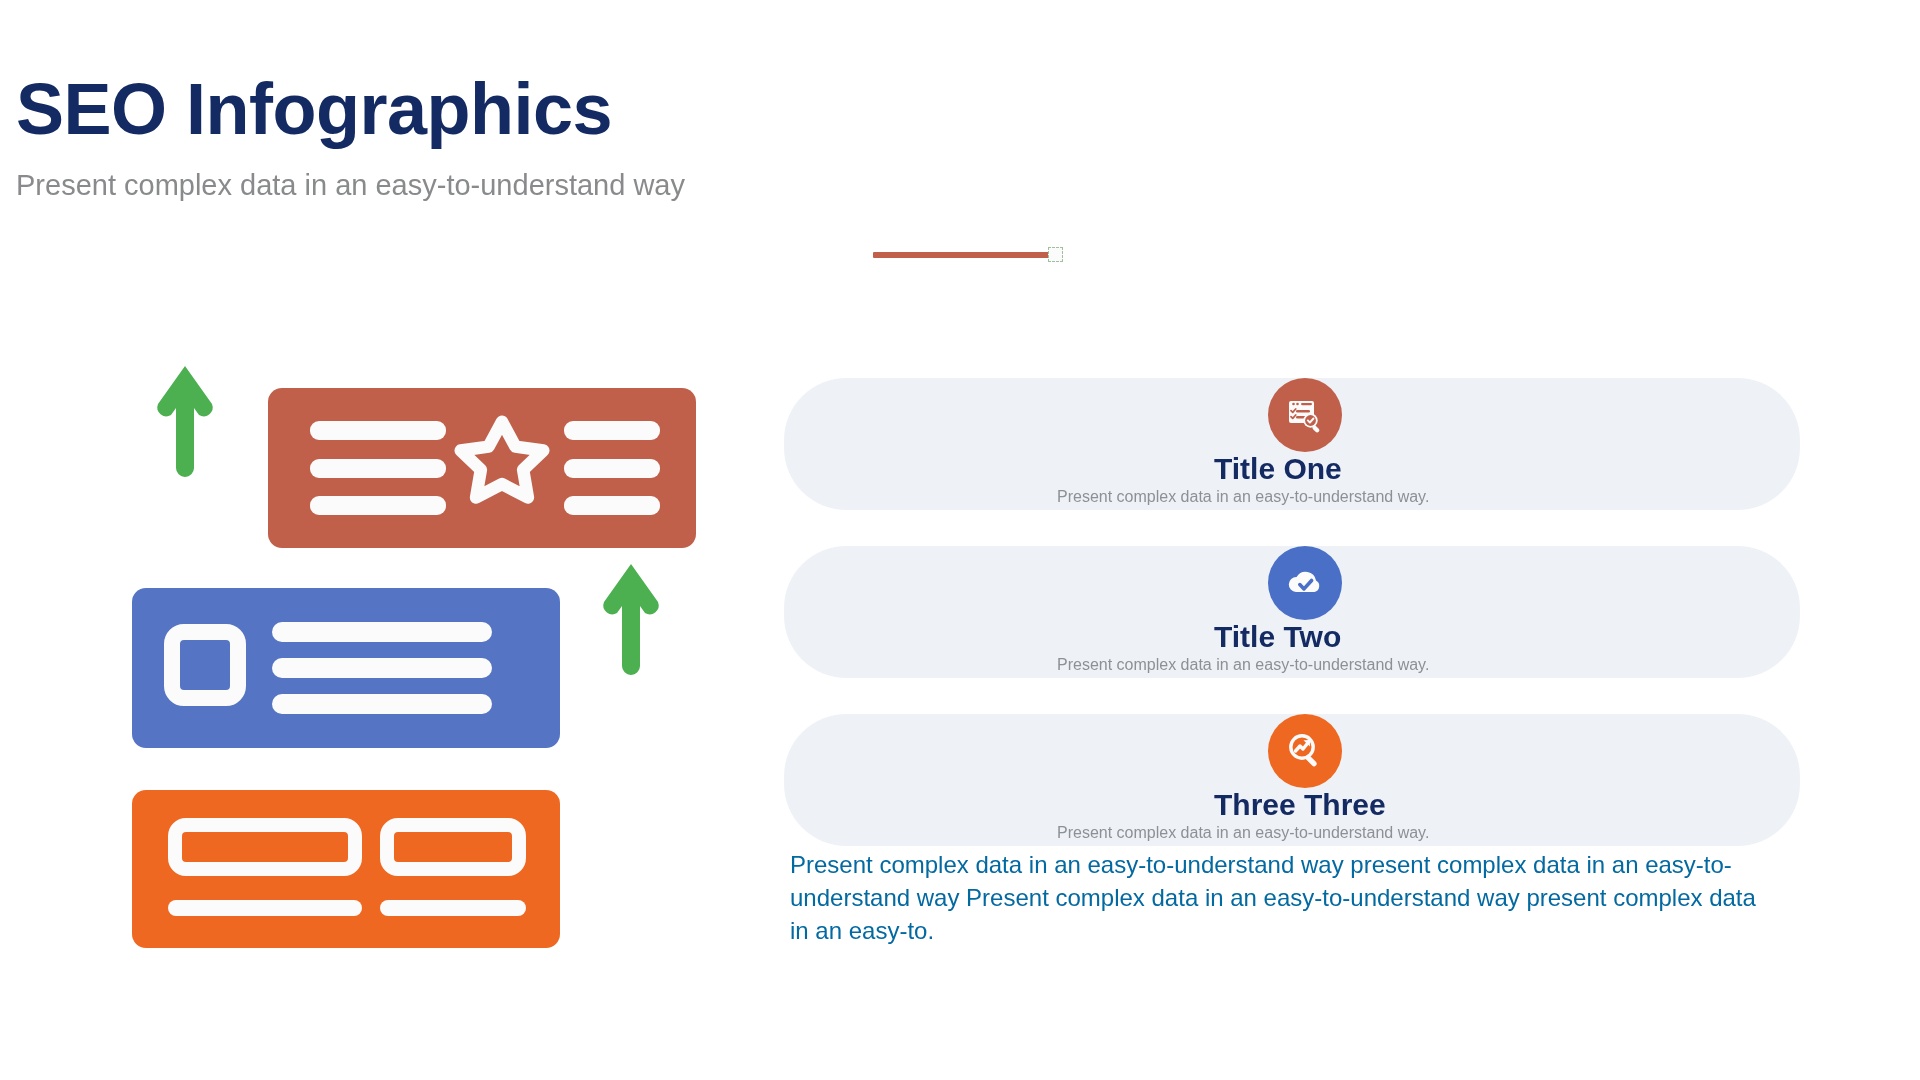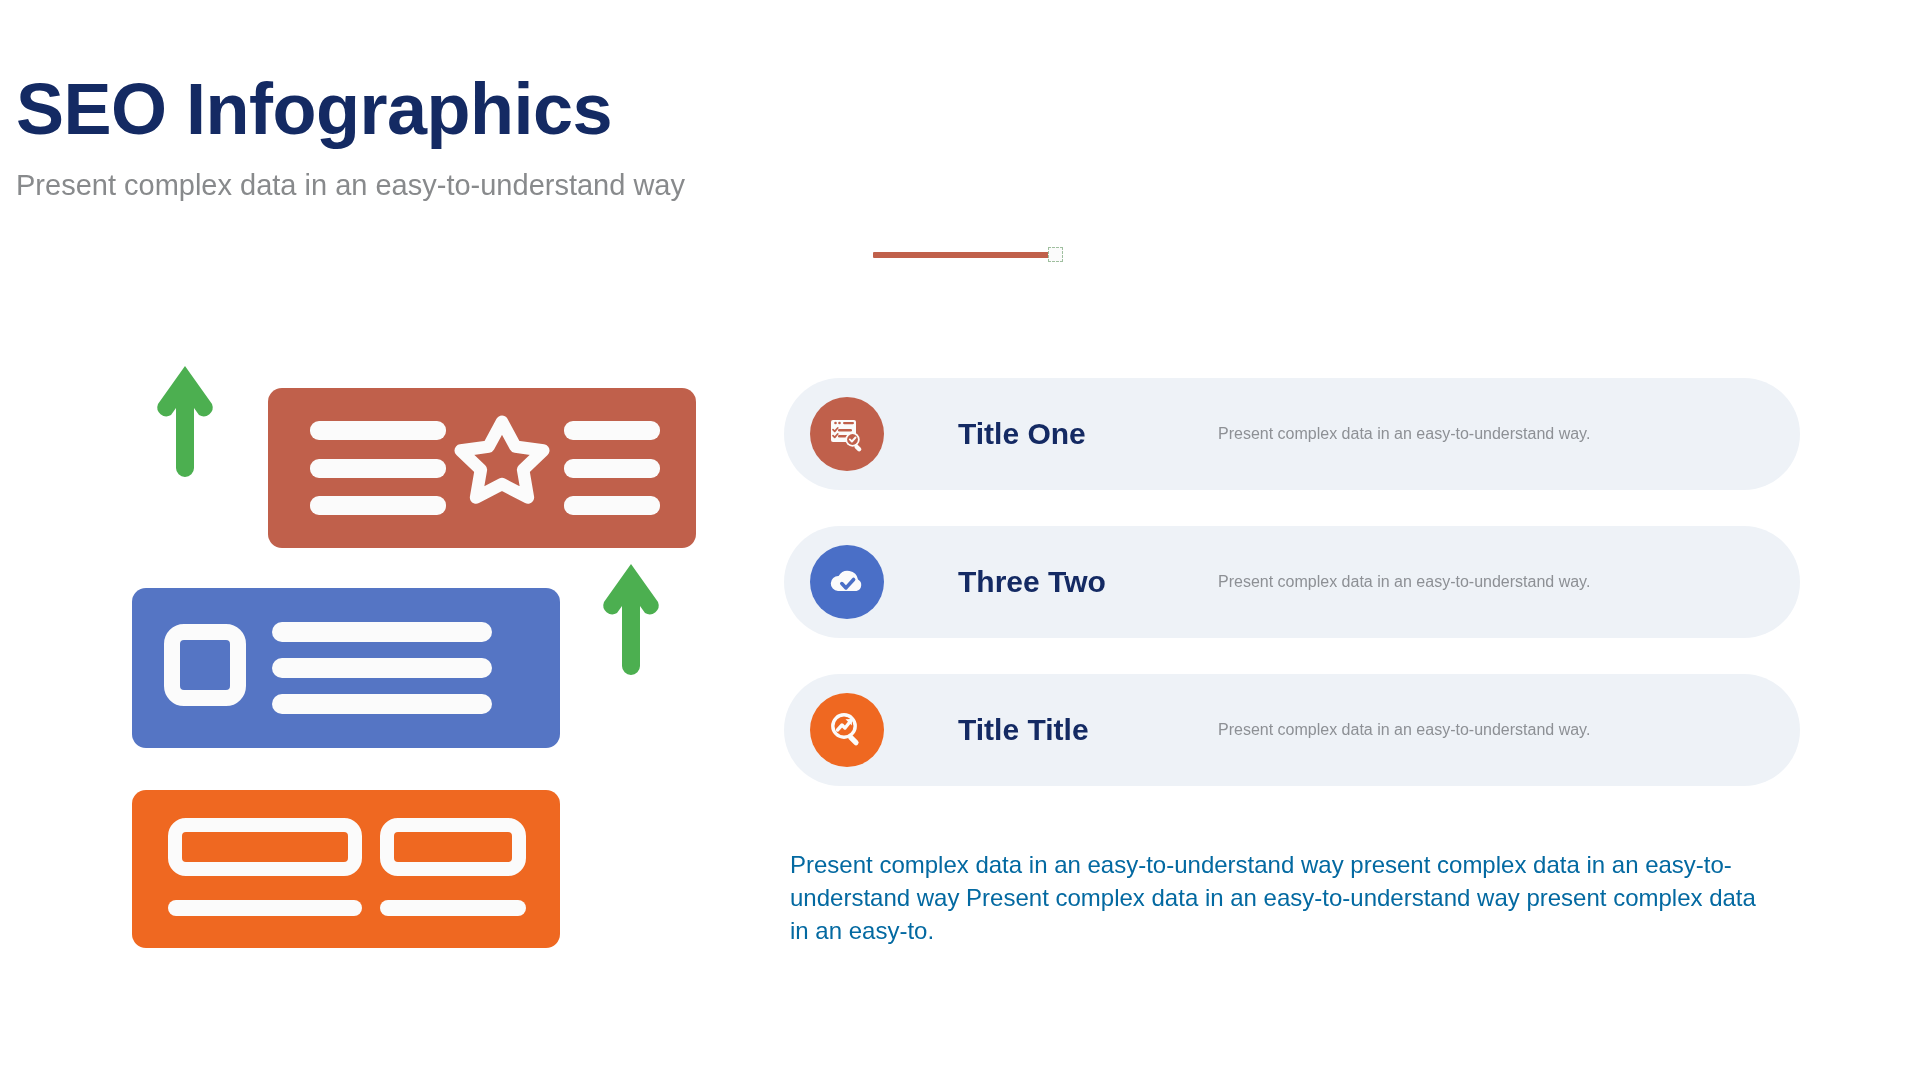--- a/index.html
+++ b/index.html
@@ -65,23 +65,23 @@
   .ob.a { left:36px; width:194px; }
   .ob.b { left:248px; width:146px; }
 
   .arrow { position:absolute; }
   .arrow-1 { left:152px; top:20px; }
   .arrow-2 { left:598px; top:218px; }
 
   
   .list { position:absolute; left:784px; top:378px; width:1016px; }
   .row {
-    position:relative; height:112px; width:1016px;
+    position:relative; height:132px; width:1016px;
     background:#eef2f7; border-radius:62px; margin-bottom:36px;
-    display:flex; align-items:center;
+    display:flex; align-items:center;flex-direction:column;
   }
   .row-icon {
     width:74px; height:74px; border-radius:50%;
     margin-left:26px; flex:0 0 auto;
     display:flex; align-items:center; justify-content:center;
   }
   .icon-red    { background:#c0604b; }
   .icon-blue   { background:#4a6fc7; }
   .icon-orange { background:#ef6821; }
 
@@ -173,33 +173,33 @@
     </div>
 
     <div class="row">
       <div class="row-icon icon-blue">
         <svg width="44" height="44" viewBox="0 0 44 44">
           <path d="M13 31 a7.5 7.5 0 0 1 0.6 -15 a10.5 10.5 0 0 1 19.4 3.4
                    a6.3 6.3 0 0 1 -1.5 11.6 Z" fill="#fbfbfb"></path>
           <path d="M16.8 23.6 l4.2 4.3 l7.6 -8.4" fill="none" stroke="#4a6fc7" stroke-width="3.6" stroke-linecap="round" stroke-linejoin="round"></path>
         </svg>
       </div>
-      <div class="row-title">Three Two</div>
+      <div class="row-title">Title Two</div>
       <div class="row-desc">Present complex data in an easy-to-understand way.</div>
     </div>
 
     <div class="row">
       <div class="row-icon icon-orange">
         <svg width="44" height="44" viewBox="0 0 44 44">
           <circle cx="19" cy="18" r="11.2" fill="none" stroke="#fbfbfb" stroke-width="3.4"></circle>
           <rect x="25.5" y="25.5" width="13" height="5.2" rx="2.6" fill="#fbfbfb" transform="rotate(45 25.5 25.5)"></rect>
           <path d="M12.5 22 L17 17 L20 20 L26 12.5" fill="none" stroke="#fbfbfb" stroke-width="3.4" stroke-linecap="round" stroke-linejoin="round"></path>
           <path d="M20.5 11.2 L27 11 L26.8 17.6 Z" fill="#fbfbfb"></path>
         </svg>
       </div>
-      <div class="row-title">Title Title</div>
+      <div class="row-title">Three Three</div>
       <div class="row-desc">Present complex data in an easy-to-understand way.</div>
     </div>
   </div>
 
   <div class="footer-text">Present complex data in an easy-to-understand way present complex data in an easy-to-understand way Present complex data in an easy-to-understand way present complex data in an easy-to.</div>
 
 </div>
 
 </body></html>

